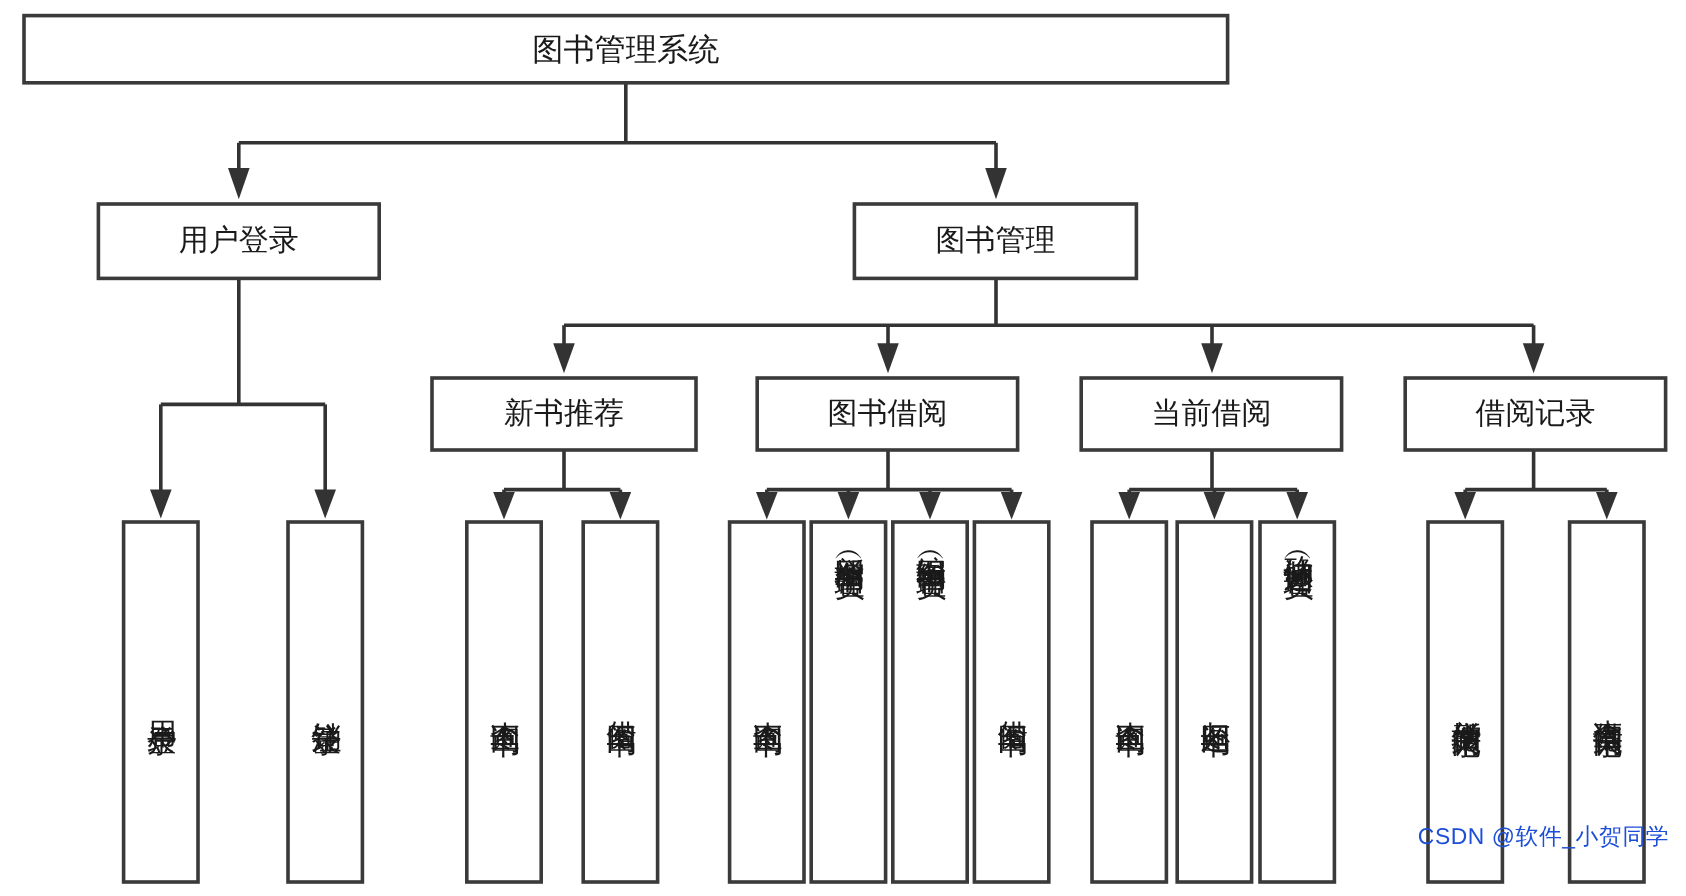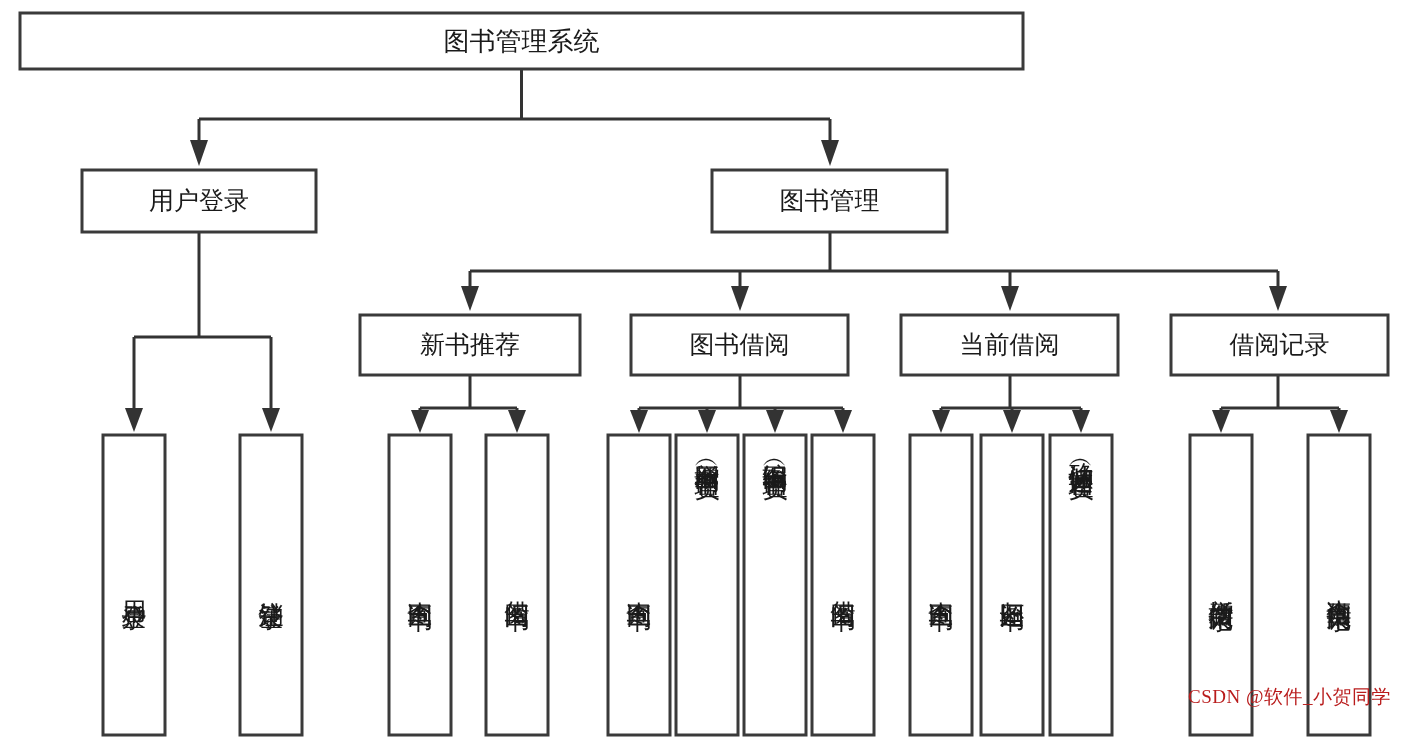--- a/index.html
+++ b/index.html
@@ -72,23 +72,23 @@
     color: #1a1a1a;
     letter-spacing: 2px;
     line-height: 1;
     white-space: nowrap;
     text-align: center;
   }
   .watermark {
     position: absolute;
     right: 14px;
     bottom: 8px;
-    font-family: Liberation Serif, serif;
+    font-family: Liberation Sans, sans-serif;
     font-size: 19px;
-    color: #b91c1c;
+    color: #1d4ed8;
     letter-spacing: 0.5px;
     user-select: none;
   }
 </style>
 </head>
 <body>
 
 <div id="diagram-root">
 
   <svg class="diagram-canvas" viewBox="0 0 1405 747" xmlns="http://www.w3.org/2000/svg">

